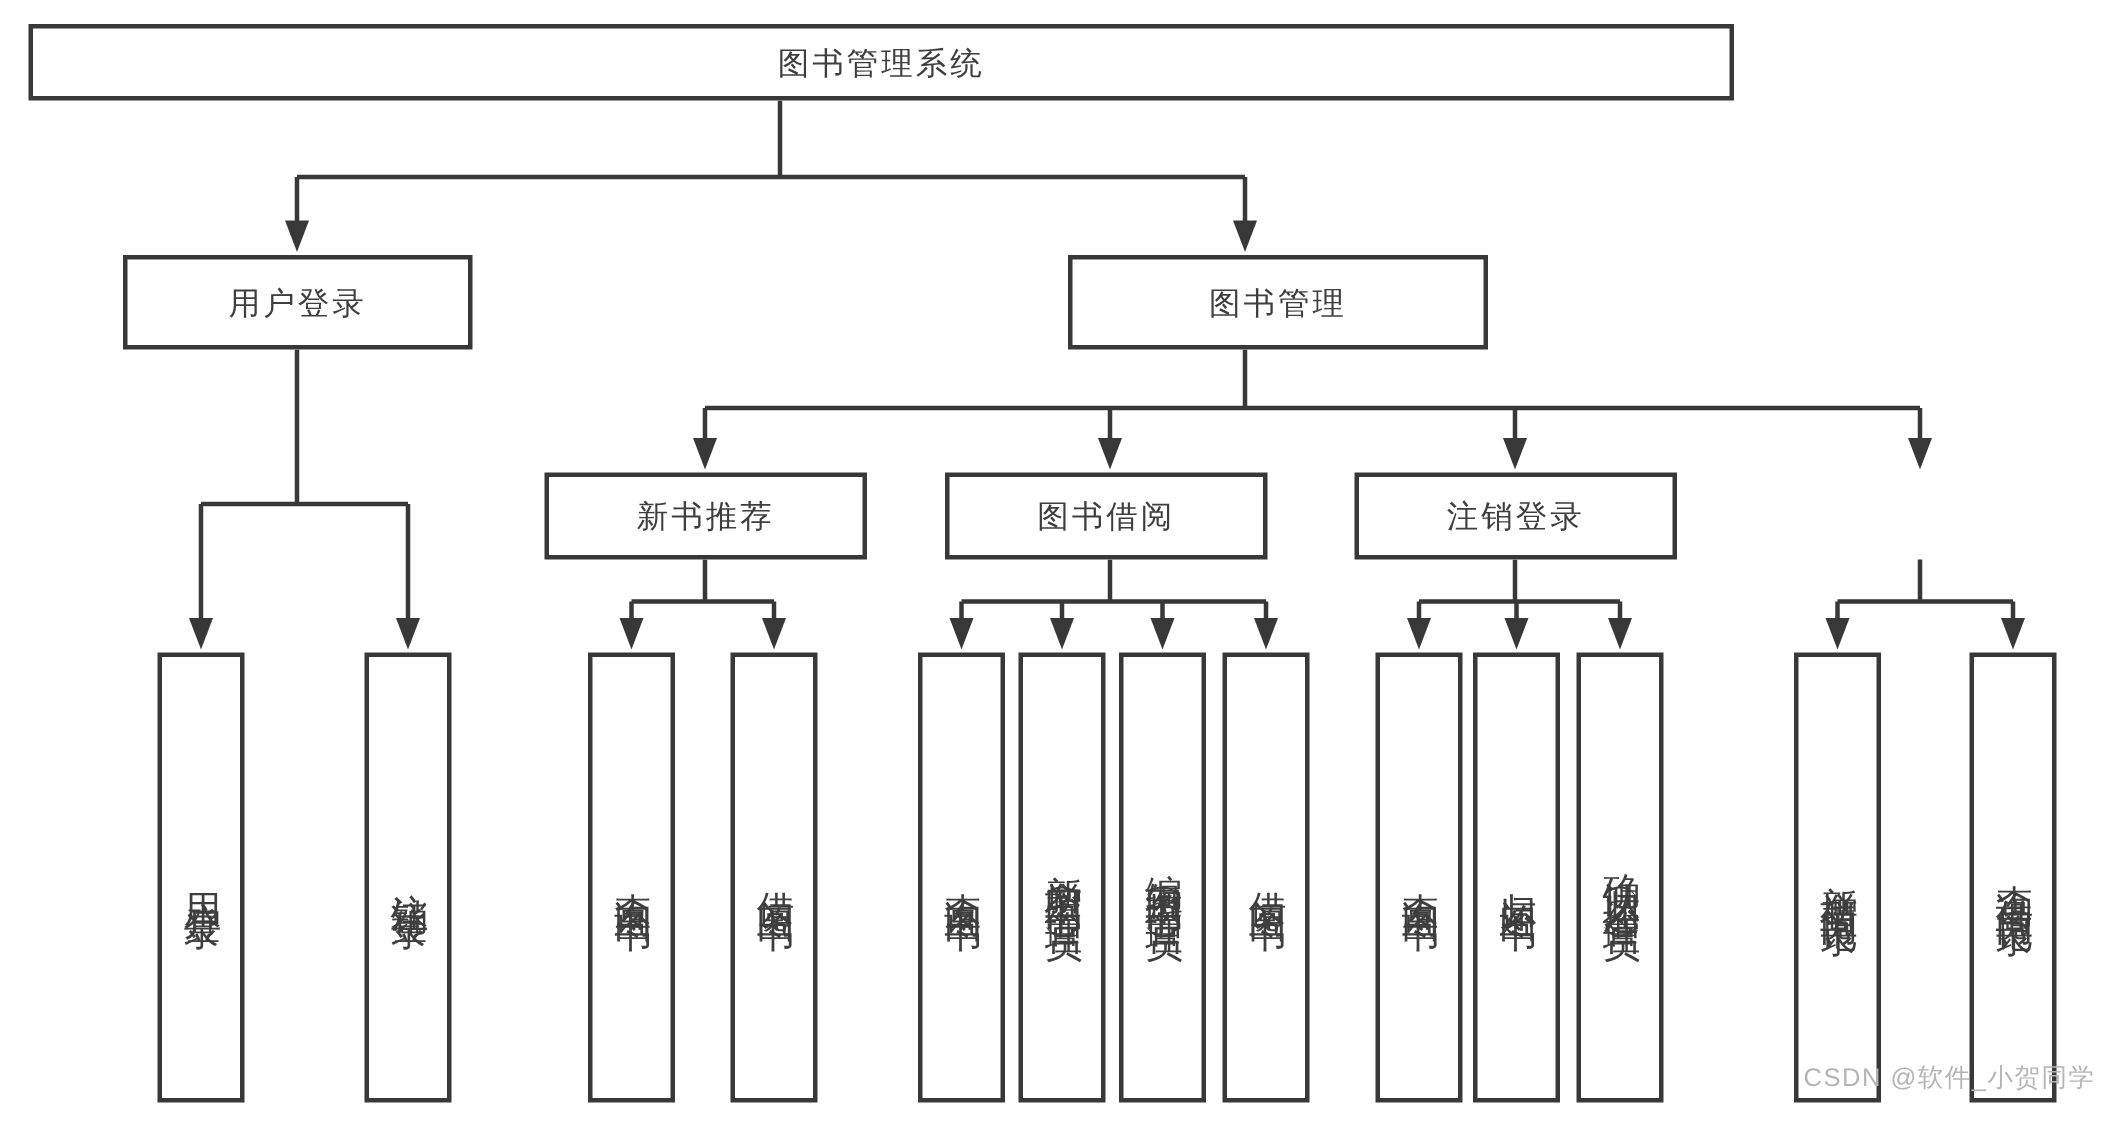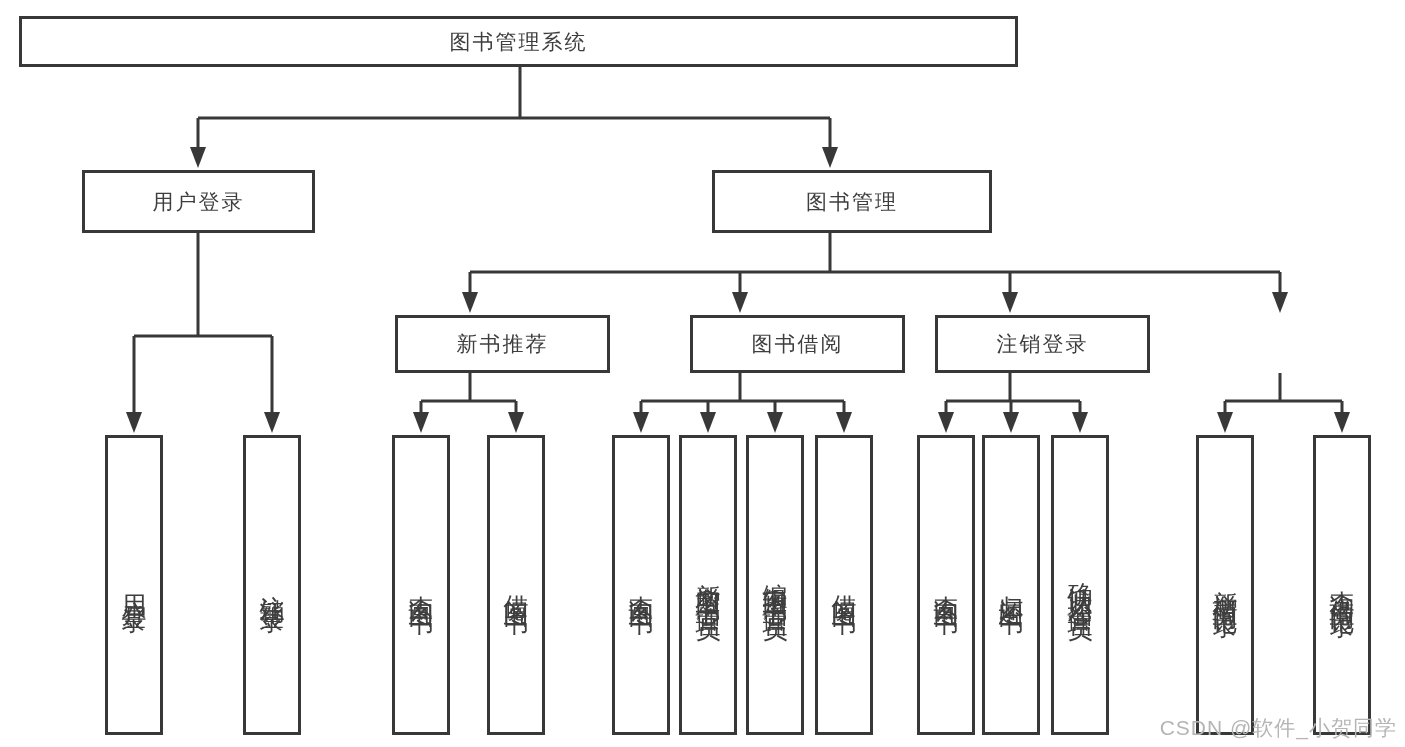--- a/index.html
+++ b/index.html
@@ -31,49 +31,49 @@
   .h { font-size: 21px; letter-spacing: 2px; }
   .leaf {
     writing-mode: vertical-rl;
     text-orientation: mixed;
     font-size: 25px;
     letter-spacing: 5px;
     line-height: 1;
     top: 435px; width: 58px; height: 300px;
   }
   
-  #root       { left: 19px;  top: 16px;  width: 999px; height: 51px; }
+  #root       { left: 19px;  top: 16px;  width: 1137px; height: 51px; }
   
   #n-login    { left: 82px;  top: 170px; width: 233px; height: 63px; }
   #n-mgmt     { left: 712px; top: 170px; width: 280px; height: 63px; }
   
-  .l3         { top: 315px; width: 215px; height: 58px; margin-left: 32px; }
+  .l3         { top: 315px; width: 215px; height: 58px; }
   #n-recommend{ left: 363px; }
-  #n-borrow   { left: 658px; justify-content: center; }
+  #n-borrow   { left: 630px; justify-content: center; }
   #n-current  { left: 903px; }
   #n-records  { left: 1173px; }
   
   #l-user-login   { left: 105px; }
   #l-logout       { left: 243px; }
   #l-query1       { left: 392px; }
   #l-borrow1      { left: 487px; }
   #l-query2       { left: 612px; }
   #l-add-book     { left: 679px; }
   #l-edit-book    { left: 746px; }
   #l-borrow2      { left: 815px; }
   #l-query3       { left: 917px; }
   #l-return       { left: 982px; }
   #l-confirm      { left: 1051px; }
   #l-add-record   { left: 1196px; }
   #l-query-record { left: 1313px; }
   .watermark {
     position: absolute;
-    right: 8px; bottom: 5px;
+    right: 8px; bottom: 17px;
     color: var(--watermark);
-    font-size: 21px;
+    font-size: 17px;
     z-index: 5;
     letter-spacing: 1px;
   }
 </style>
 </head>
 <body>
 
 <div class="canvas">
 
   <svg class="wires" viewBox="0 0 1405 747" aria-hidden="true">

